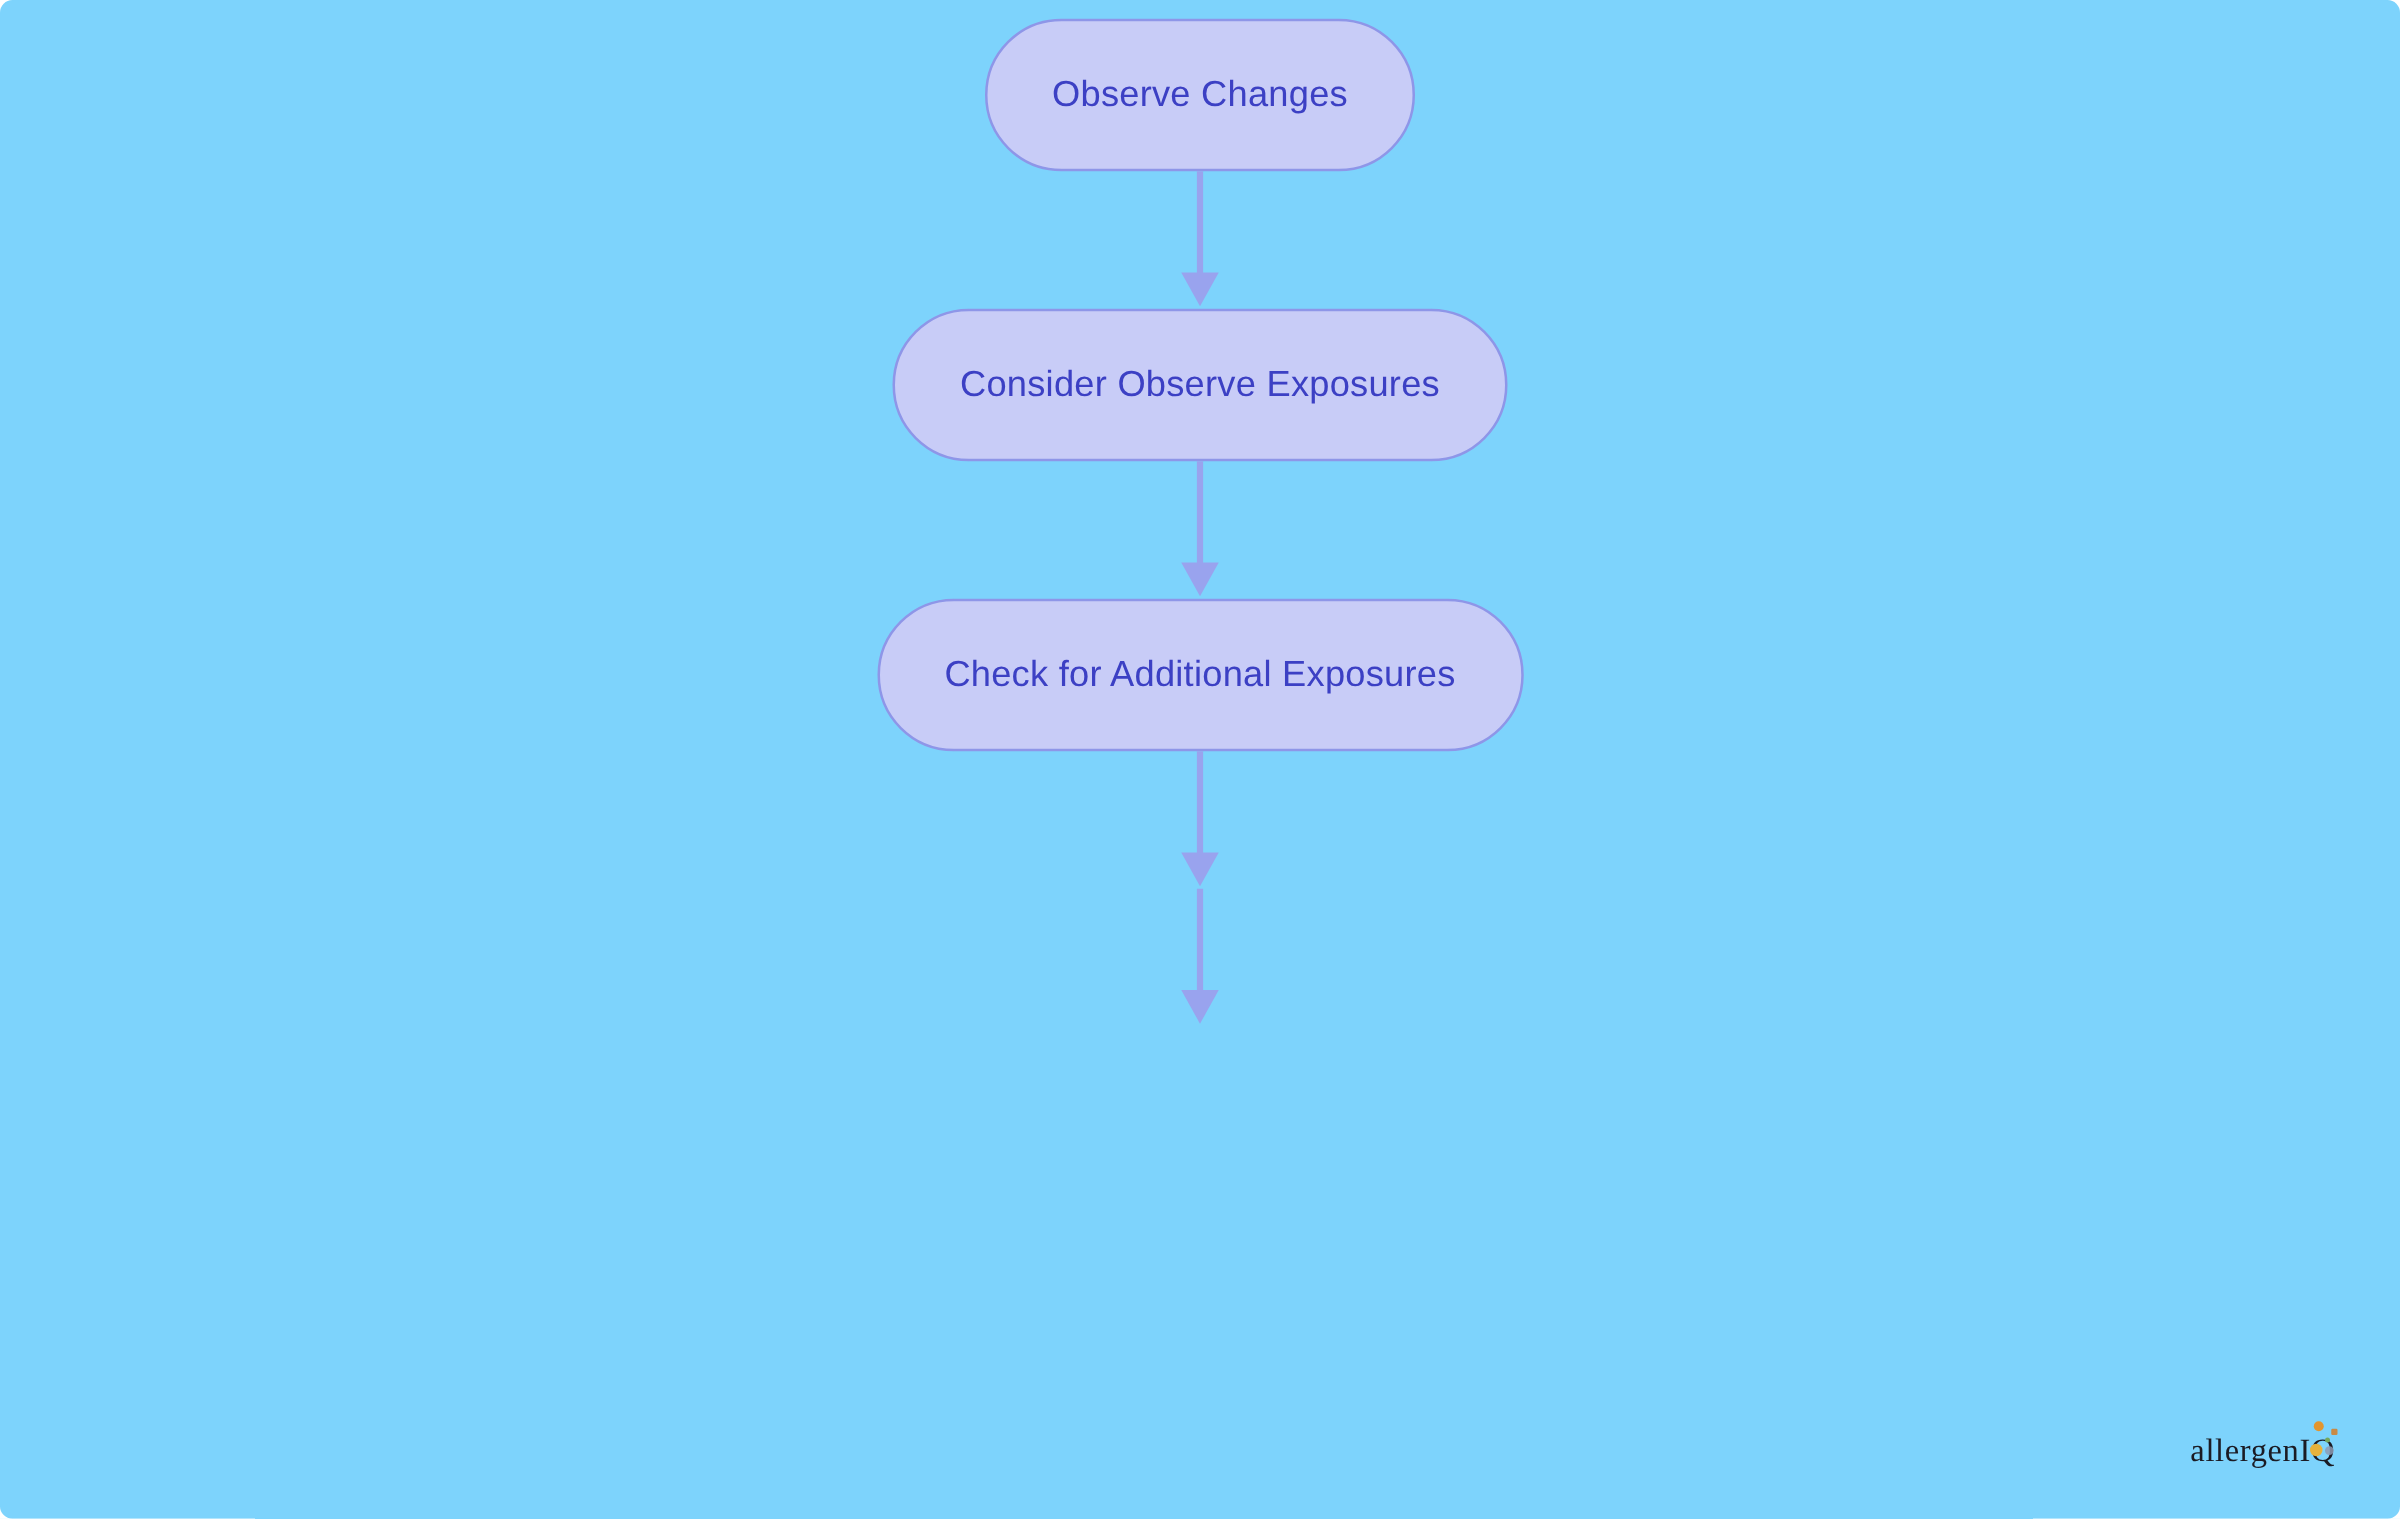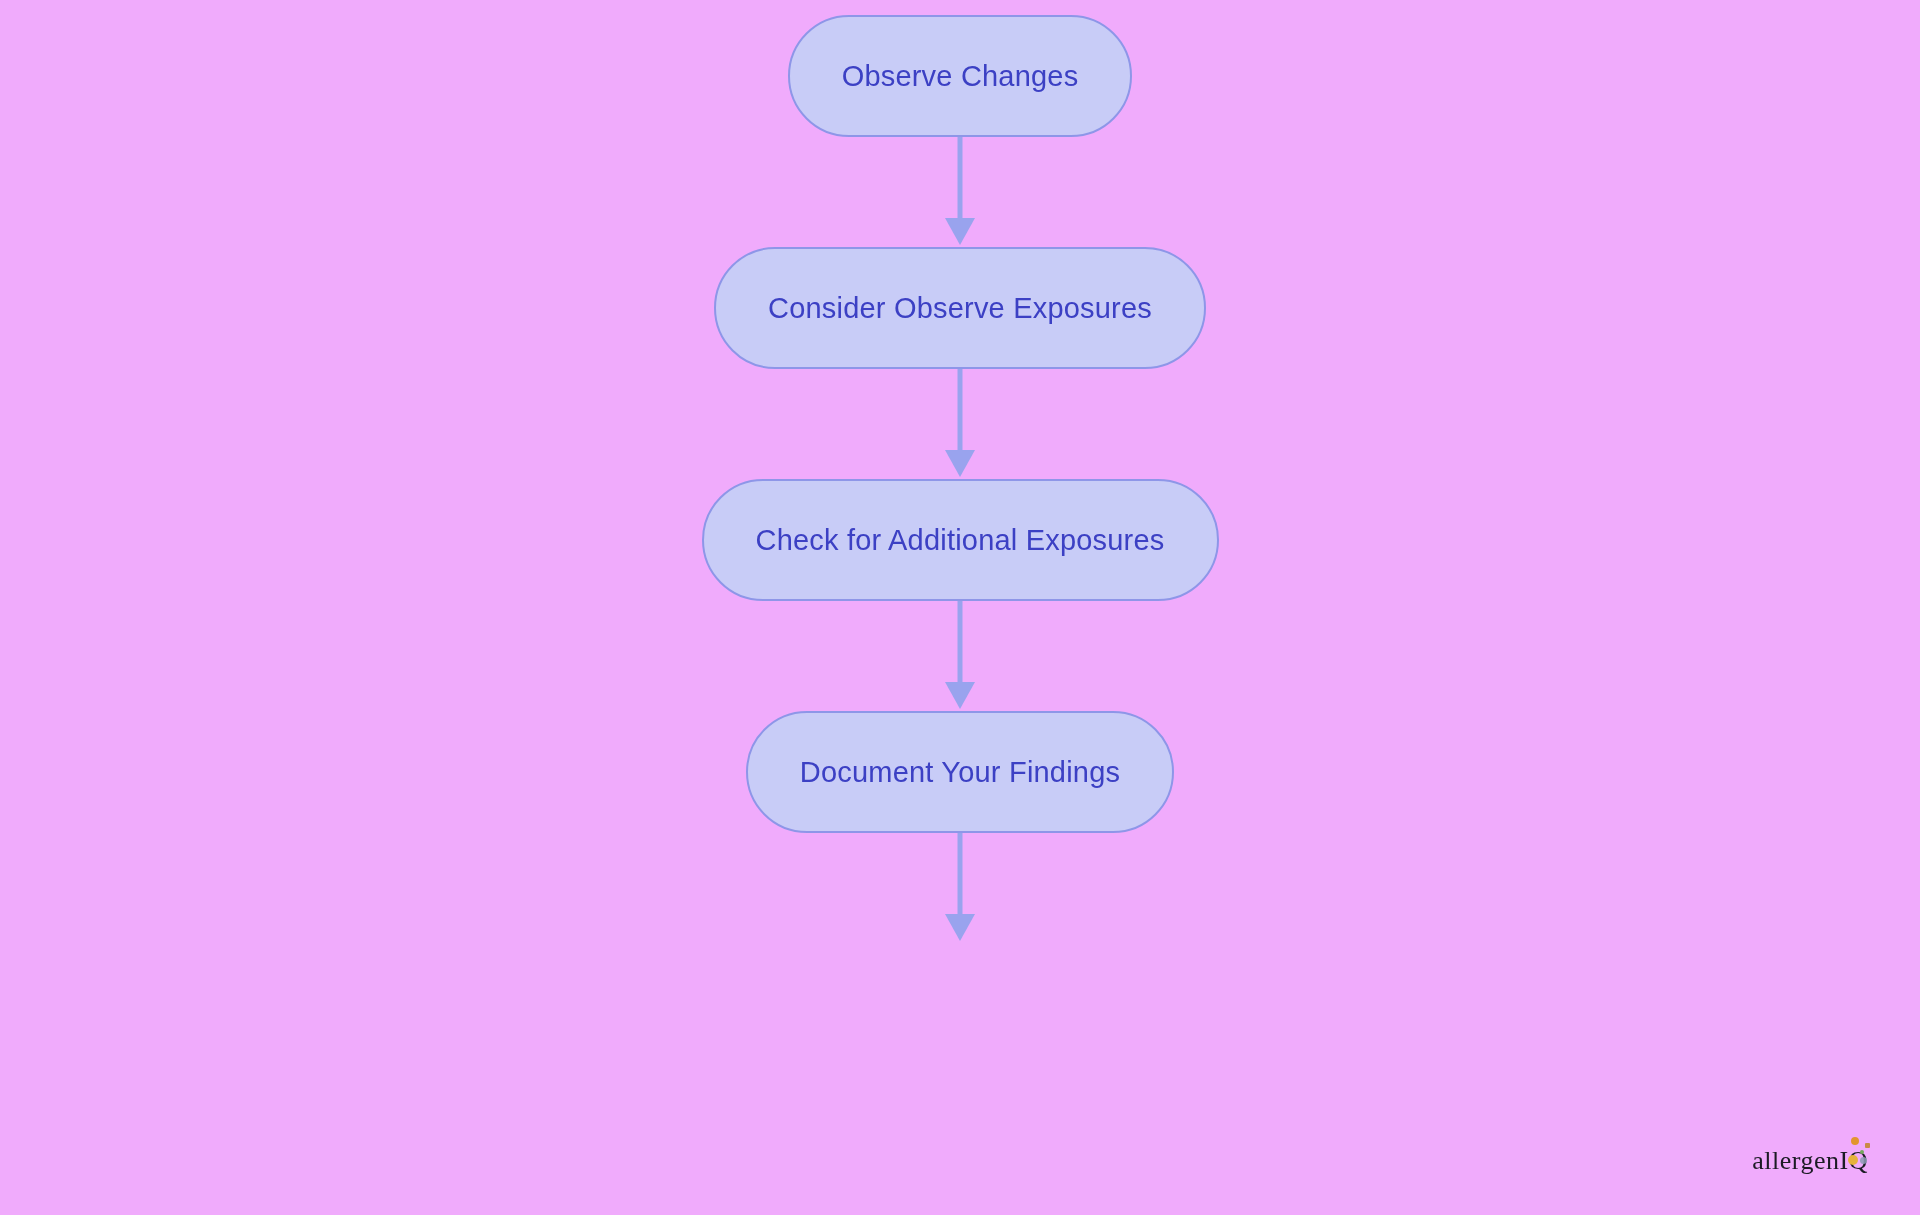--- a/index.html
+++ b/index.html
@@ -4,23 +4,24 @@
 <style>
   html, body {
     margin: 0;
     padding: 0;
     background: #ffffff;
   }
   .canvas {
     position: relative;
     width: 1920px;
     height: 1215px;
-    background: #f0abfc;
+    background: #7dd3fc;
     overflow: hidden;
     font-family: "Liberation Sans", sans-serif;
+    border-radius: 10px;
   }
   .flow {
     position: absolute;
     top: 15px;
     left: 0;
     width: 100%;
     display: flex;
     flex-direction: column;
     align-items: center;
   }
@@ -150,23 +151,20 @@
 
     <div class="node">
       <span>Check for Additional Exposures</span>
     </div>
 
     <div class="arrow">
       <span class="line"></span>
       <span class="head"></span>
     </div>
 
-    <div class="node">
-      <span>Document Your Findings</span>
-    </div>
 
     <div class="arrow">
       <span class="line"></span>
       <span class="head"></span>
     </div>
 
 
   </div>
 
   <div class="logo">

